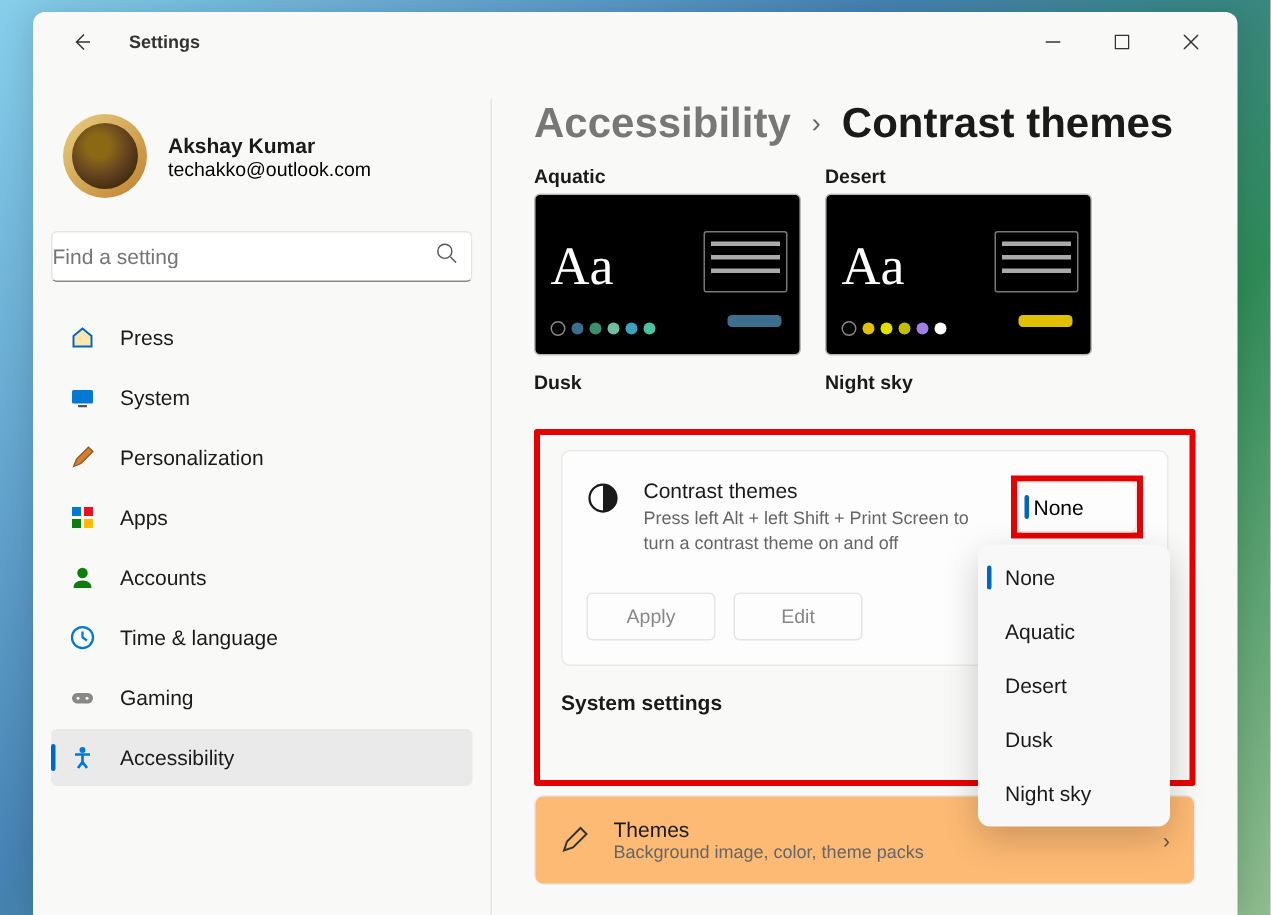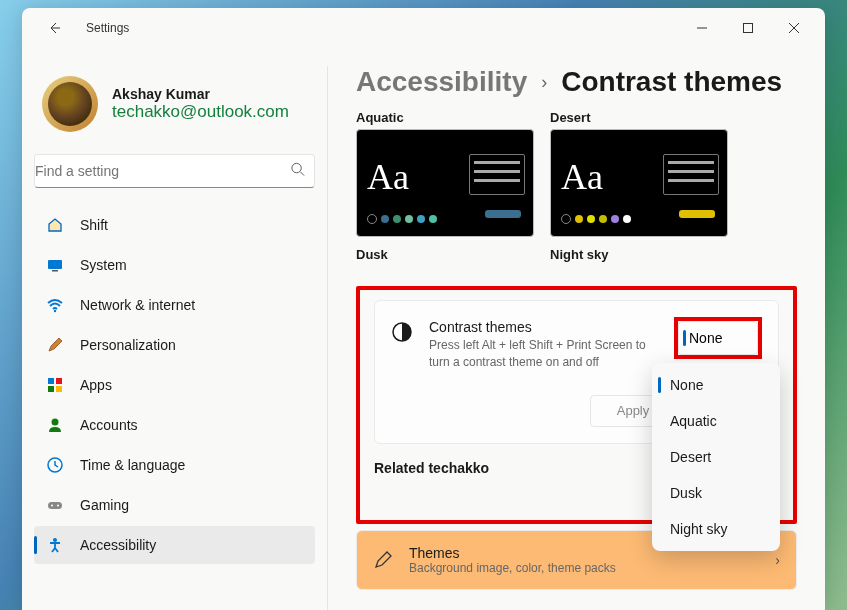--- a/index.html
+++ b/index.html
@@ -1,30 +1,30 @@
 <!DOCTYPE html>
 <html><head>
 <meta charset="utf-8">
 <style>
 * { margin: 0; padding: 0; box-sizing: border-box; font-family: 'Segoe UI', sans-serif; }
 body { width: 847px; height: 610px; background: linear-gradient(135deg, #87ceeb 0%, #4682b4 40%, #2e8b57 70%, #8fbc8f 100%); overflow: hidden; position: relative; }
 .window { position: absolute; top: 8px; left: 22px; right: 22px; bottom: 0; background: #f9f9f7; border-radius: 8px 8px 0 0; box-shadow: 0 2px 20px rgba(0,0,0,0.15); display: flex; flex-direction: column; overflow: hidden; }
-.titlebar { height: 40px; display: flex; align-items: center; justify-content: space-between; padding: 0 8px; }
+.titlebar { height: 40px; display: flex; align-items: center; justify-content: space-between; padding: 0 8px; font-weight: bold; }
 .titlebar-left { display: flex; align-items: center; gap: 16px; padding-left: 8px; }
 .back-btn { width: 32px; height: 32px; display: flex; align-items: center; justify-content: center; border-radius: 4px; cursor: pointer; color: #333; }
 .title-text { font-size: 12px; color: #333; }
 .titlebar-right { display: flex; gap: 0; }
 .win-btn { width: 46px; height: 32px; display: flex; align-items: center; justify-content: center; cursor: pointer; color: #333; }
 .content { flex: 1; display: flex; overflow: hidden; }
 .sidebar { width: 305px; padding: 12px 12px 0 12px; display: flex; flex-direction: column; overflow-y: auto; }
 .profile { display: flex; align-items: center; gap: 14px; padding: 16px 8px 22px; }
 .avatar { width: 56px; height: 56px; border-radius: 50%; background: linear-gradient(135deg,#e8d080,#c08030); position: relative; overflow: hidden; }
 .avatar::after { content:''; position:absolute; inset:6px; background: radial-gradient(circle at 40% 35%, #8b6914 20%, #654321 50%, #3b2a0a 80%); border-radius:50%; }
 .profile-name { font-size: 14px; font-weight: 600; color: #1a1a1a; }
-.profile-email { font-size: 17px; color: #15803d; }
+.profile-email { font-size: 13px; color: #000000; }
 .search-box { position: relative; margin-bottom: 18px; }
 .search-input { width: 100%; height: 34px; border: 1px solid #e5e5e5; border-bottom: 1px solid #888; border-radius: 4px; padding: 0 36px 0 0; font-size: 14px; background: #fff; outline: none; }
 .search-icon { position: absolute; right: 10px; top: 50%; transform: translateY(-50%); color: #555; }
 .nav { display: flex; flex-direction: column; gap: 2px; }
 .nav-item { display: flex; align-items: center; gap: 16px; height: 38px; padding: 0 12px; border-radius: 4px; cursor: pointer; font-size: 14px; color: #1a1a1a; position: relative; }
 .nav-item.active { background: #eaeaea; }
 .nav-item.active::before { content:''; position:absolute; left:0; top:10px; bottom:10px; width:3px; background:#0067c0; border-radius:2px; }
 .nav-icon { width: 18px; height: 18px; display: flex; align-items: center; justify-content: center; font-size: 16px; }
 .divider { width: 1px; background: #e5e5e5; margin: 18px 0 0 0; }
 .main { flex: 1; padding: 18px 28px 0 28px; overflow-y: auto; position: relative; }
@@ -48,21 +48,21 @@
 .highlight-box { border: 4px solid #e60000; margin-top: 24px; padding: 10px 14px 34px; border-radius: 2px; position: relative; }
 .card { background: #fdfdfd; border: 1px solid #eaeaea; border-radius: 6px; padding: 18px 16px 16px; position: relative; }
 .card-row { display: flex; align-items: flex-start; gap: 16px; }
 .contrast-icon { width: 22px; height: 22px; flex-shrink: 0; margin-top: 2px; }
 .card-body { flex: 1; }
 .card-title { font-size: 14px; color: #1a1a1a; margin-bottom: 2px; }
 .card-desc { font-size: 12px; color: #666; line-height: 1.4; max-width: 240px; }
 .dropdown-box { position: absolute; right: 16px; top: 16px; border: 4px solid #e60000; padding: 0; }
 .dropdown-btn { width: 80px; height: 34px; background: #fdfdfd; border: 1px solid #e5e5e5; border-radius: 4px; display: flex; align-items: center; padding: 0 10px; font-size: 14px; cursor: pointer; position: relative; }
 .dropdown-btn::before { content:''; position:absolute; left:4px; top:8px; bottom:8px; width:3px; background:#0067c0; border-radius:2px; }
-.action-row { display: flex; justify-content: flex-end; margin-top: 24px; }
+.action-row { display: flex; gap: 12px; margin-top: 24px; }
 .action-btn { width: 86px; height: 32px; border: 1px solid #e5e5e5; background: #fdfdfd; border-radius: 4px; font-size: 13px; color: #888; cursor: pointer; }
 .dropdown-menu { position: absolute; right: -2px; top: 62px; width: 128px; background: #f8f8f8; border-radius: 8px; box-shadow: 0 8px 24px rgba(0,0,0,0.2); padding: 4px; z-index: 10; }
 .dd-item { height: 36px; display: flex; align-items: center; padding: 0 14px; font-size: 14px; color: #1a1a1a; border-radius: 4px; cursor: pointer; position: relative; }
 .dd-item.selected::before { content:''; position:absolute; left:2px; top:10px; bottom:10px; width:3px; background:#0067c0; border-radius:2px; }
 .related-title { font-size: 14px; font-weight: 600; color: #1a1a1a; margin: 16px 0 10px; }
 .themes-card { background: #fdba74; border: 1px solid #eaeaea; border-radius: 6px; padding: 14px 16px; display: flex; align-items: center; gap: 16px; cursor: pointer; margin-top: 6px; }
 .themes-icon { width: 20px; height: 20px; color: #333; }
 .themes-body { flex: 1; }
 .themes-title { font-size: 14px; color: #1a1a1a; }
 .themes-desc { font-size: 12px; color: #666; }
@@ -122,39 +122,30 @@
         </span>
       </div>
 
       <div class="nav">
         <div class="nav-item">
           <span class="nav-icon">
               <svg width="18" height="18" viewBox="0 0 18 18" fill="none">
                 <path d="M3 8 L9 3 L15 8 V15 H3 Z" stroke="#0067c0" stroke-width="1.3" fill="#fde6b0"></path>
               </svg>
             </span>
-          <span>Shift</span>
+          <span>Press</span>
         </div>
         <div class="nav-item">
           <span class="nav-icon">
               <svg width="18" height="18" viewBox="0 0 18 18">
                 <rect x="2" y="4" width="14" height="9" rx="1" fill="#0078d4"></rect>
                 <rect x="6" y="14" width="6" height="1.5" fill="#555"></rect>
               </svg>
             </span>
           <span>System</span>
-        </div>
-        <div class="nav-item">
-          <span class="nav-icon">
-              <svg width="18" height="18" viewBox="0 0 18 18" fill="none">
-                <path d="M2 7 Q9 1 16 7 M4 10 Q9 5 14 10 M7 13 Q9 11 11 13" stroke="#0078d4" stroke-width="1.8"></path>
-                <circle cx="9" cy="15" r="1.2" fill="#0078d4"></circle>
-              </svg>
-            </span>
-          <span>Network &amp; internet</span>
         </div>
         <div class="nav-item">
           <span class="nav-icon">
               <svg width="18" height="18" viewBox="0 0 18 18">
                 <path d="M3 15 L5 10 L13 2 L16 5 L8 13 Z" fill="#d08030" stroke="#8b5520" stroke-width="0.8"></path>
               </svg>
             </span>
           <span>Personalization</span>
         </div>
         <div class="nav-item">
@@ -303,21 +294,21 @@
               </div>
             <div class="dd-item">
                 <span>Dusk</span>
               </div>
             <div class="dd-item">
                 <span>Night sky</span>
               </div>
           </div>
         </div>
 
-        <div class="related-title">Related techakko</div>
+        <div class="related-title">System settings</div>
       </div>
 
       <div class="themes-card">
         <span class="themes-icon">
           <svg width="20" height="20" viewBox="0 0 20 20" fill="none" stroke="currentColor" stroke-width="1.3">
               <path d="M3 17 L5 11 L14 2 L18 6 L9 15 Z"></path>
             </svg>
         </span>
         <div class="themes-body">
           <div class="themes-title">Themes</div>

